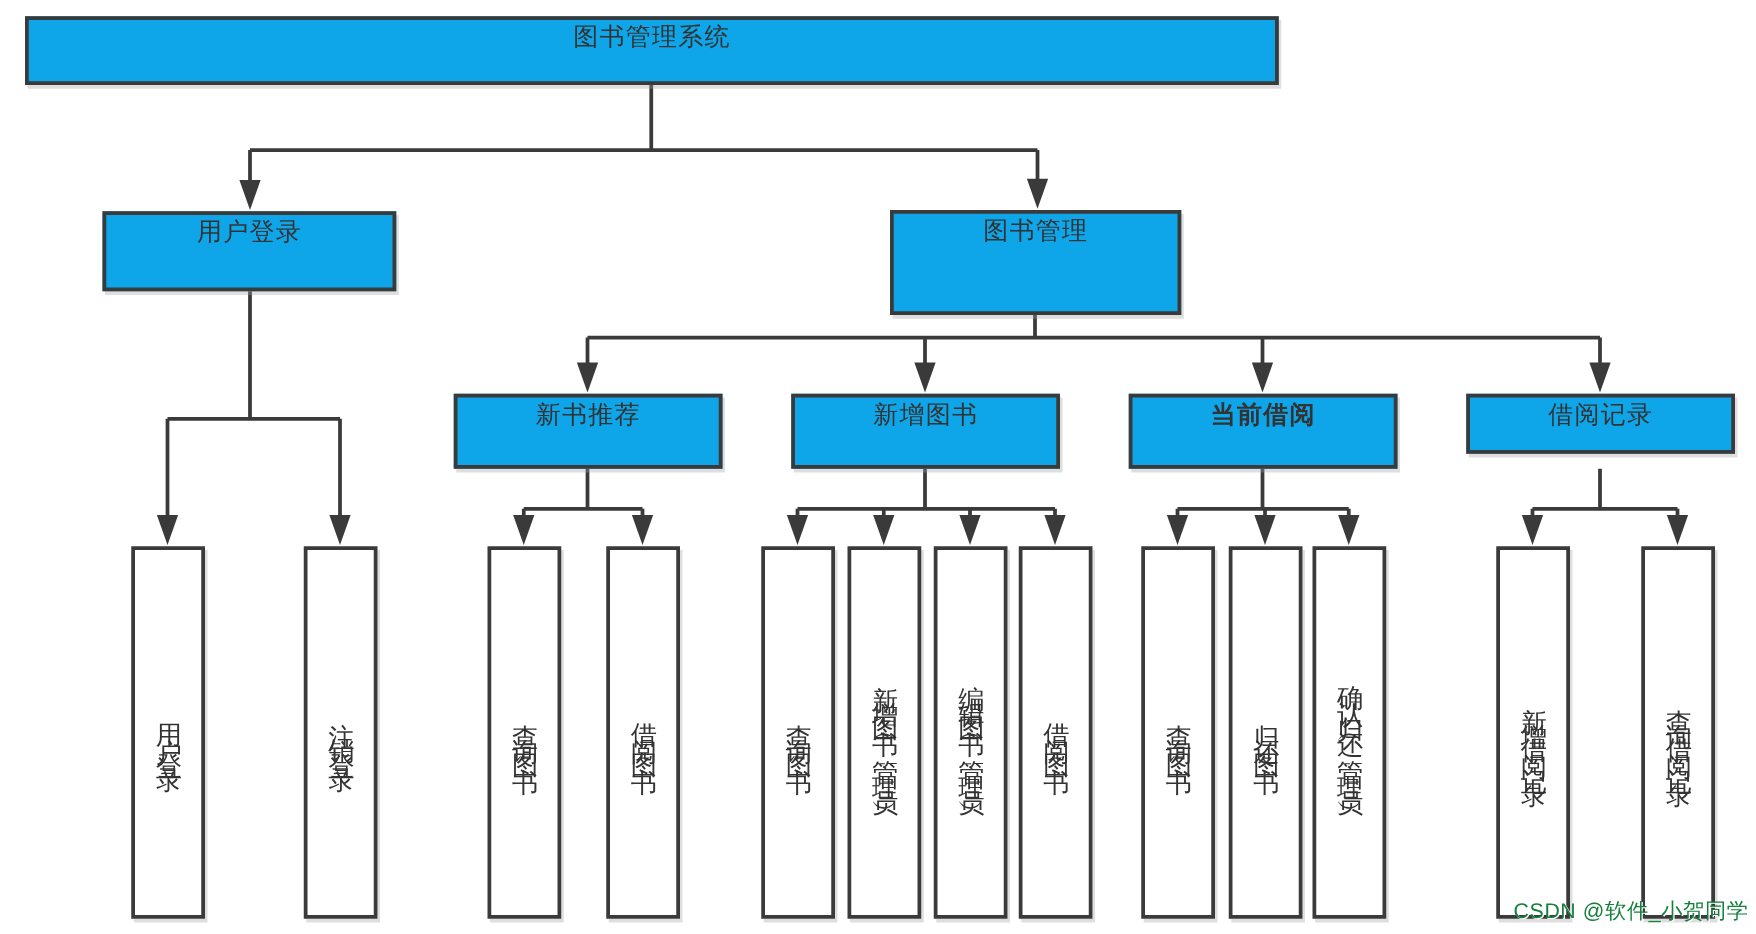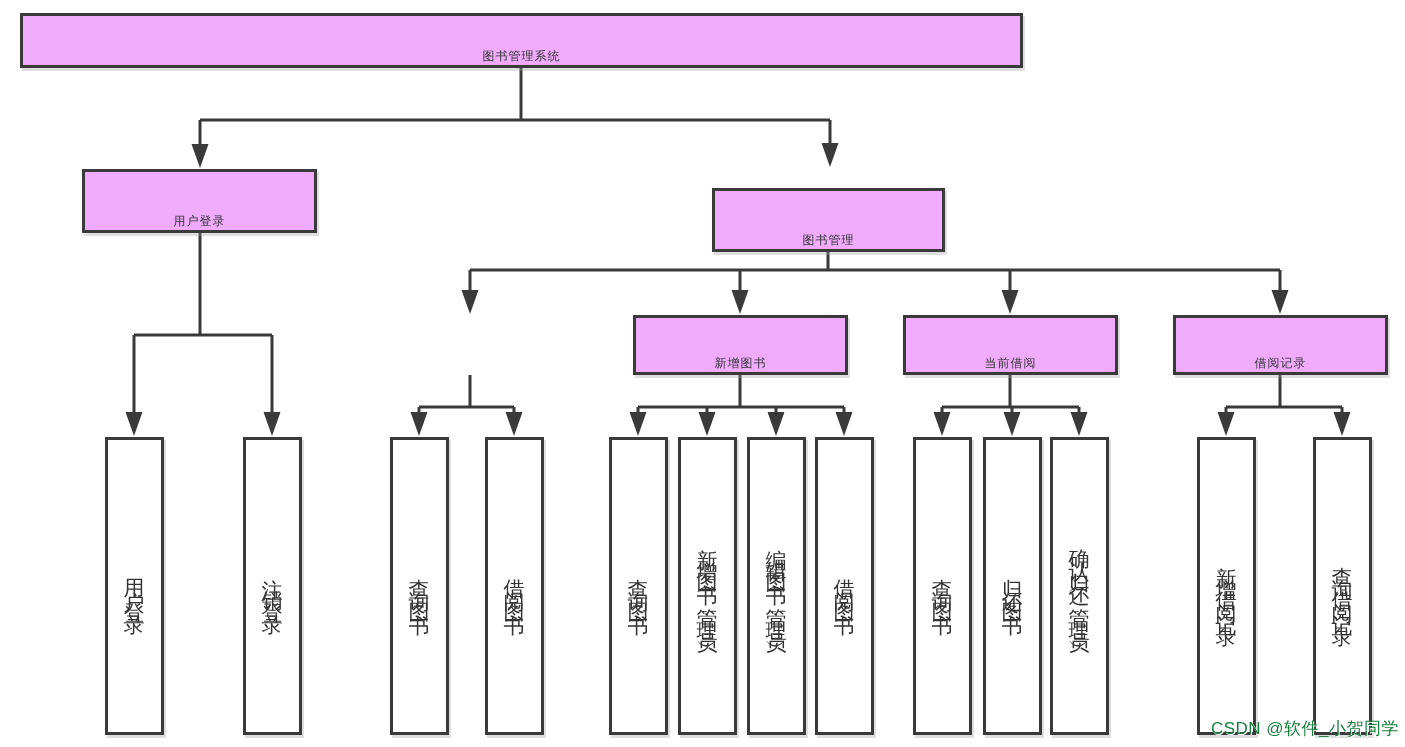--- a/index.html
+++ b/index.html
@@ -14,27 +14,27 @@
     overflow: hidden;
   }
   #wires {
     position: absolute;
     left: 0; top: 0;
     width: 1405px; height: 747px;
     pointer-events: none;
   }
   .hnode {
     position: absolute;
-    background: #f0abfc;
+    background: #0ea5e9;
     border: 3px solid #3a3a3a;
     box-shadow: 2px 3px 0 rgba(160,160,160,0.35);
     display: flex;
-    align-items: flex-end;
+    align-items: flex-start;
     justify-content: center;
-    font-size: 12px;
+    font-size: 20px;
     letter-spacing: 1px;
     color: #333333;
   }
   .vnode {
     position: absolute;
     top: 437px;
     width: 59px;
     height: 298px;
     background: #ffffff;
     border: 3px solid #3a3a3a;
@@ -124,31 +124,34 @@
     </g>
   </svg>
 
   <div class="hnode" style="left:20px; top:13px; width:1003px; height:55px;">
     <span>图书管理系统</span>
   </div>
 
   <div class="hnode" style="left:82px; top:169px; width:235px; height:64px;">
     <span>用户登录</span>
   </div>
-  <div class="hnode" style="left:712px; top:168px; width:233px; height:64px;margin-top:20px;">
+  <div class="hnode" style="left:712px; top:168px; width:233px; height:84px;">
     <span>图书管理</span>
   </div>
 
+  <div class="hnode" style="left:363px; top:315px; width:215px; height:60px;">
+    <span>新书推荐</span>
+  </div>
   <div class="hnode" style="left:633px; top:315px; width:215px; height:60px;">
     <span>新增图书</span>
   </div>
-  <div class="hnode" style="left:903px; top:315px; width:215px; height:60px;">
+  <div class="hnode" style="left:903px; top:315px; width:215px; height:60px;font-weight:bold;">
     <span>当前借阅</span>
   </div>
-  <div class="hnode" style="left:1173px; top:315px; width:215px; height:60px;">
+  <div class="hnode" style="left:1173px; top:315px; width:215px; height:48px;">
     <span>借阅记录</span>
   </div>
 
   <div class="vnode" style="left:105px;">
     <span class="vtext">用户登录</span>
   </div>
   <div class="vnode" style="left:243px;">
     <span class="vtext">注销登录</span>
   </div>
 

